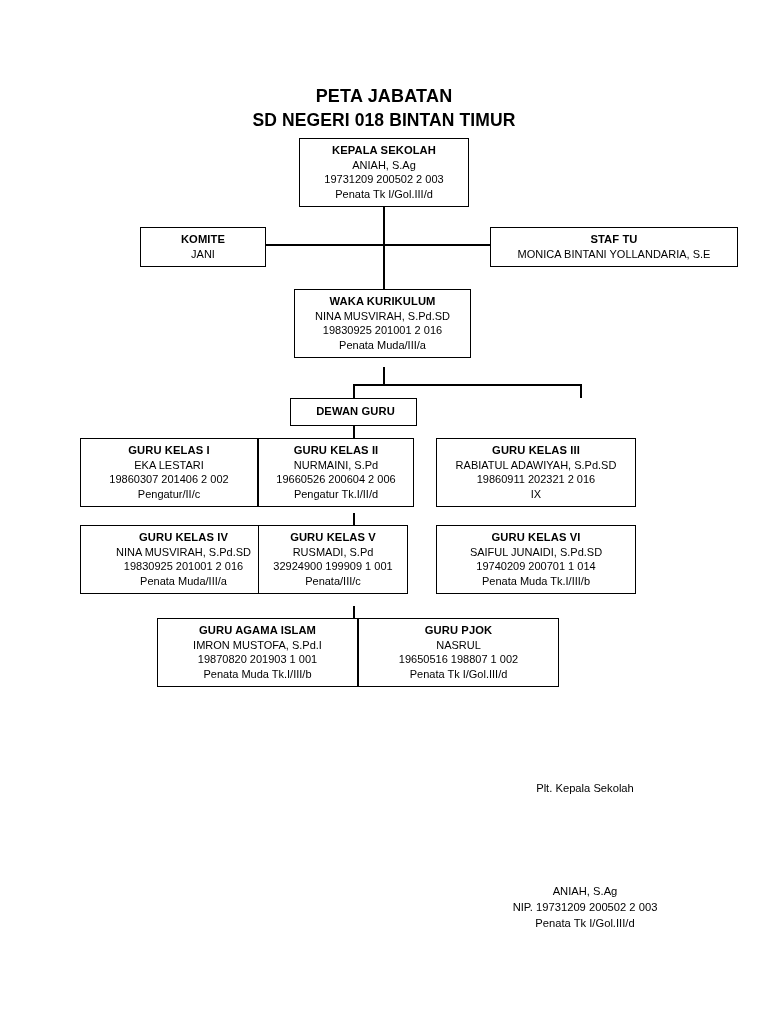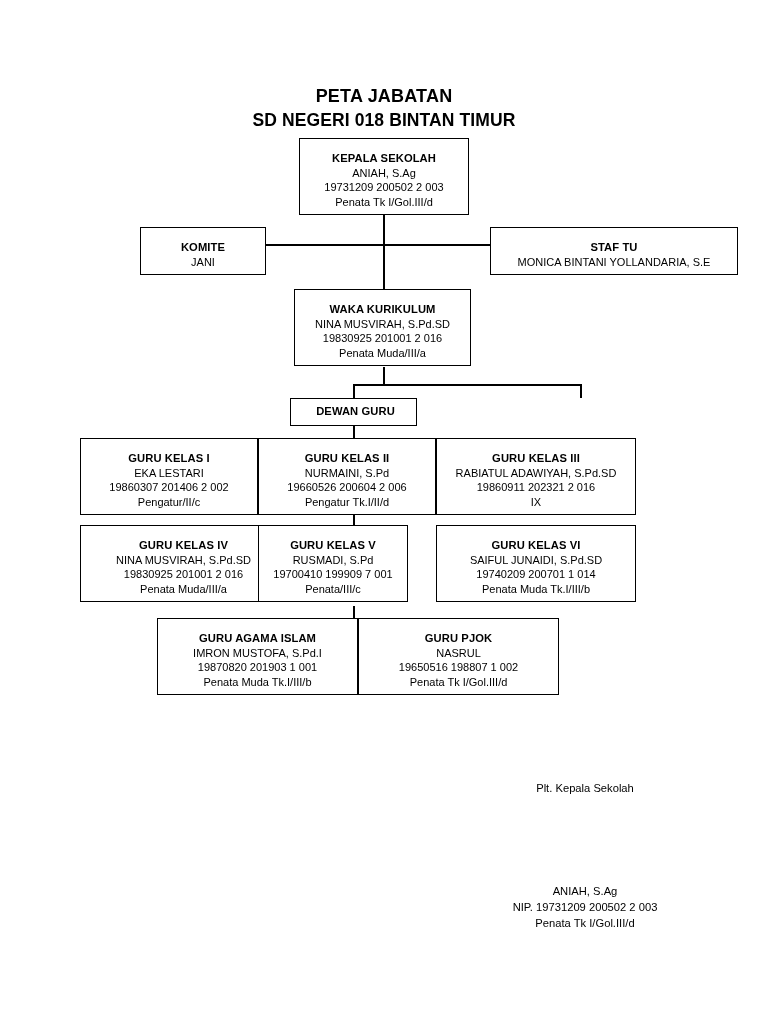--- a/index.html
+++ b/index.html
@@ -45,21 +45,21 @@
     top: 0;
     width: 768px;
     height: 1024px;
   }
 
   .node {
     position: absolute;
     border: 1.6px solid #000;
     background: #fff;
     text-align: center;
-    padding: 12px 4px 5px 4px;
+    padding: 4px 4px 5px 4px;
     line-height: 1.32;
     z-index: 5;
   }
   .node .ttl {
     font-size: 11.2px;
     font-weight: bold;
     letter-spacing: 0.1px;
     white-space: nowrap;
   }
   .node .ln {
@@ -142,21 +142,21 @@
   </div>
 
 
   <div class="node" style="left:80px; top:438px; width:178px;">
     <div class="ttl">GURU KELAS I</div>
     <div class="ln">EKA LESTARI</div>
     <div class="ln">19860307 201406 2 002</div>
     <div class="ln">Pengatur/II/c</div>
   </div>
 
-  <div class="node" style="left:258px; top:438px; width:178px;">
+  <div class="node" style="left:258px; top:438px; width:156px;">
     <div class="ttl">GURU KELAS II</div>
     <div class="ln">NURMAINI, S.Pd</div>
     <div class="ln">19660526 200604 2 006</div>
     <div class="ln">Pengatur Tk.I/II/d</div>
   </div>
 
   <div class="node" style="left:436px; top:438px; width:200px;">
     <div class="ttl">GURU KELAS III</div>
     <div class="ln">RABIATUL ADAWIYAH, S.Pd.SD</div>
     <div class="ln">19860911 202321 2 016</div>
@@ -166,21 +166,21 @@
   <div class="node" style="left:80px; top:525px; width:207px;">
     <div class="ttl">GURU KELAS IV</div>
     <div class="ln">NINA MUSVIRAH, S.Pd.SD</div>
     <div class="ln">19830925 201001 2 016</div>
     <div class="ln">Penata Muda/III/a</div>
   </div>
 
   <div class="node" style="left:258px; top:525px; width:150px;">
     <div class="ttl">GURU KELAS V</div>
     <div class="ln">RUSMADI, S.Pd</div>
-    <div class="ln">19700410 199909 7 001</div>
+    <div class="ln">32924900 199909 1 001</div>
     <div class="ln">Penata/III/c</div>
   </div>
 
   <div class="node" style="left:436px; top:525px; width:200px;">
     <div class="ttl">GURU KELAS VI</div>
     <div class="ln">SAIFUL JUNAIDI, S.Pd.SD</div>
     <div class="ln">19740209 200701 1 014</div>
     <div class="ln">Penata Muda Tk.I/III/b</div>
   </div>
 

